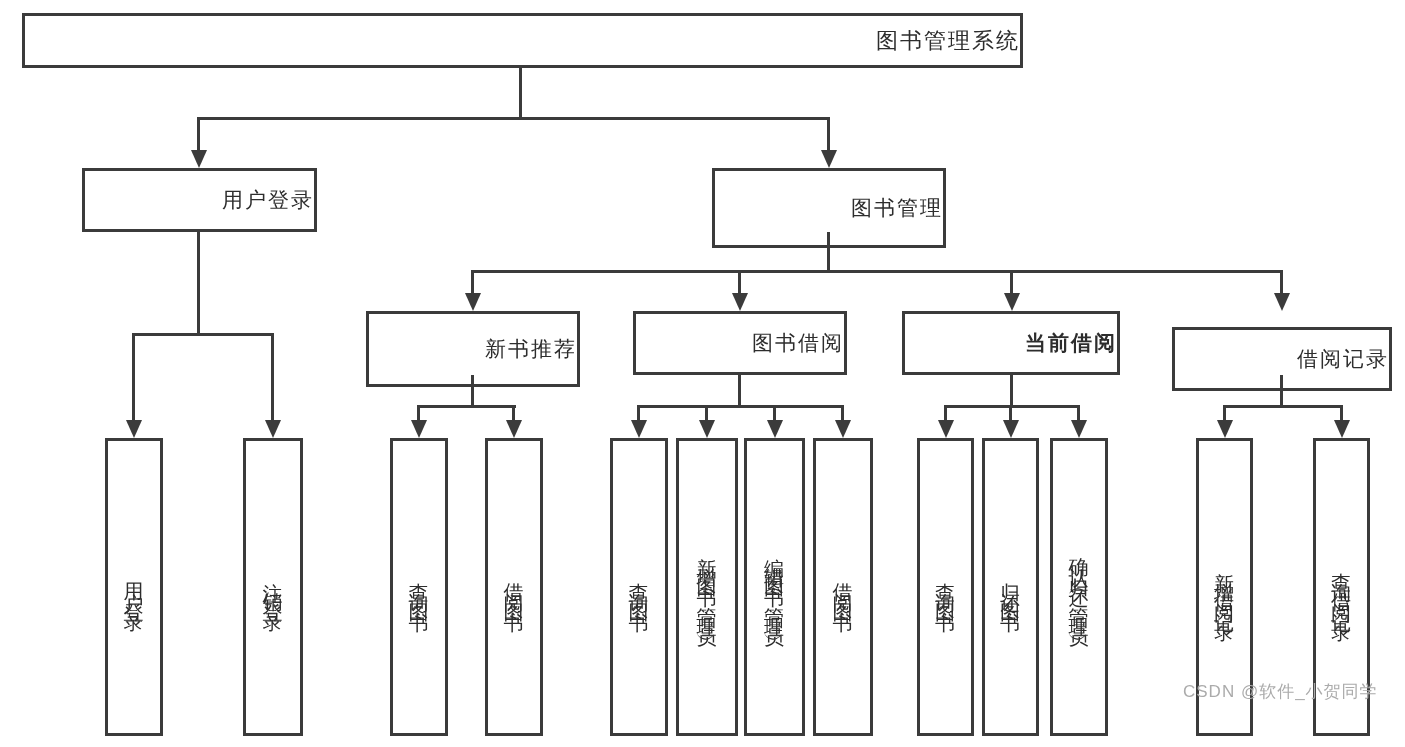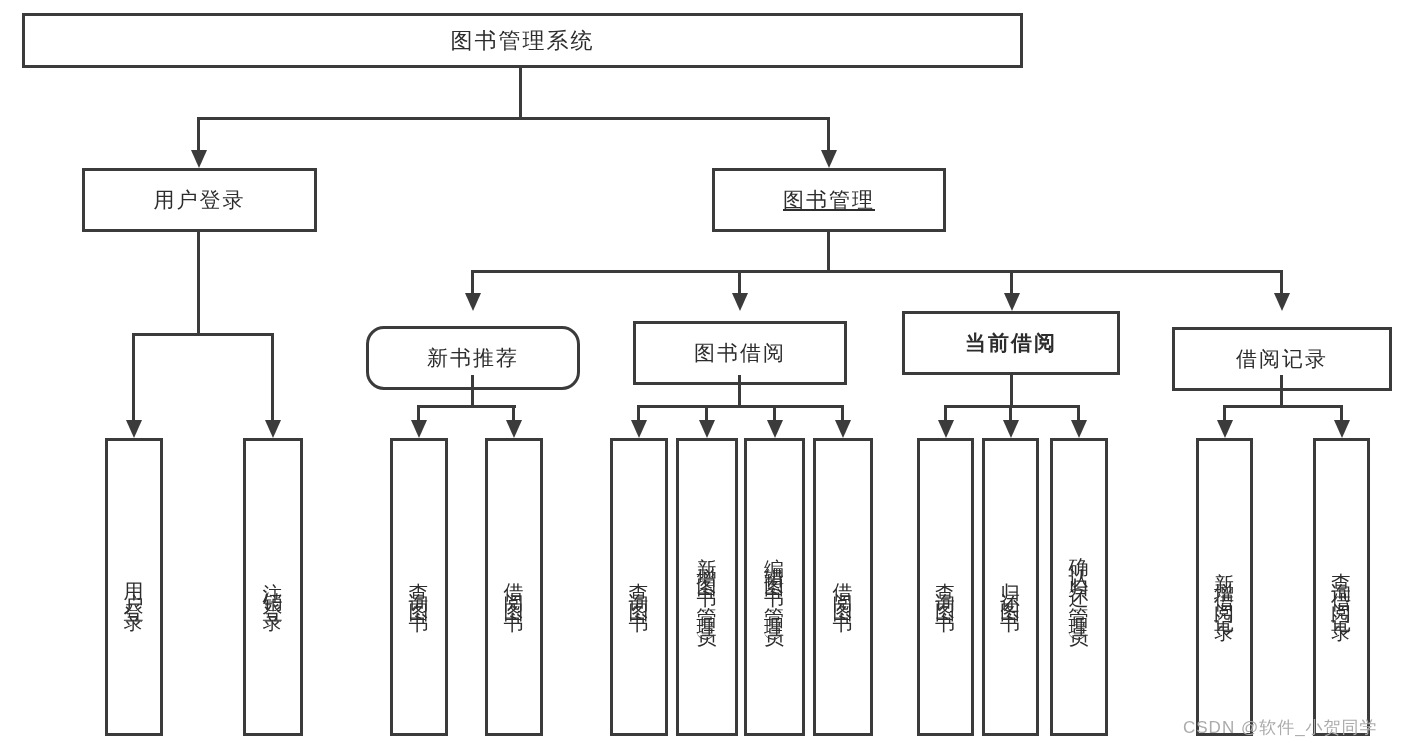--- a/index.html
+++ b/index.html
@@ -21,21 +21,21 @@
     overflow:hidden;
   }
   
   .hbox{
     position:absolute;
     box-sizing:border-box;
     border:3px solid var(--line);
     background:var(--bg);
     display:flex;
     align-items:center;
-    justify-content:center;
+    justify-content:flex-end;
     font-size:21px;
     letter-spacing:2px;
     color:var(--text);
     white-space:nowrap;
   }
   .vbox{
     position:absolute;
     box-sizing:border-box;
     border:3px solid var(--line);
     background:var(--bg);
@@ -73,21 +73,21 @@
     left:-6.5px;
     width:0;height:0;
     border-left:8px solid transparent;
     border-right:8px solid transparent;
     border-top:18px solid var(--line);
   }
   
   .watermark{
     position:absolute;
     left:1183px;
-    top:716px;
+    top:680px;
     font-size:17px;
     letter-spacing:1px;
     color:var(--wm);
     white-space:nowrap;
     z-index:5;
   }
 </style>
 </head>
 <body>
 
@@ -98,40 +98,40 @@
   </div>
 
   <div class="vline" style="left:519px;top:68px;height:52px;"></div>
   <div class="hline" style="left:198px;top:117px;width:632px;"></div>
   <div class="drop" style="left:197px;top:117px;height:33px;"></div>
   <div class="drop" style="left:827px;top:117px;height:33px;"></div>
 
   <div class="hbox" style="left:82px;top:168px;width:235px;height:64px;">
     <span>用户登录</span>
   </div>
-  <div class="hbox" style="left:712px;top:168px;width:234px;height:64px;text-decoration:underline;">
+  <div class="hbox" style="left:712px;top:168px;width:234px;height:80px;">
     <span>图书管理</span>
   </div>
 
   <div class="vline" style="left:827px;top:232px;height:41px;"></div>
   <div class="hline" style="left:471px;top:270px;width:812px;"></div>
   <div class="drop" style="left:471px;top:270px;height:23px;"></div>
   <div class="drop" style="left:738px;top:270px;height:23px;"></div>
   <div class="drop" style="left:1010px;top:270px;height:23px;"></div>
   <div class="drop" style="left:1280px;top:270px;height:23px;"></div>
 
   <div class="vline" style="left:197px;top:232px;height:104px;"></div>
   <div class="hline" style="left:132px;top:333px;width:142px;"></div>
   <div class="drop" style="left:132px;top:333px;height:87px;"></div>
   <div class="drop" style="left:271px;top:333px;height:87px;"></div>
 
-  <div class="hbox" style="left:366px;top:326px;width:214px;height:64px;border-radius:18px;">
+  <div class="hbox" style="left:366px;top:311px;width:214px;height:76px;">
     <span>新书推荐</span>
   </div>
-  <div class="hbox" style="left:633px;top:321px;width:214px;height:64px;">
+  <div class="hbox" style="left:633px;top:311px;width:214px;height:64px;">
     <span>图书借阅</span>
   </div>
   <div class="hbox" style="left:902px;top:311px;width:218px;height:64px;font-weight:bold;">
     <span>当前借阅</span>
   </div>
   <div class="hbox" style="left:1172px;top:327px;width:220px;height:64px;">
     <span>借阅记录</span>
   </div>
 
   <div class="vline" style="left:471px;top:375px;height:33px;"></div>

